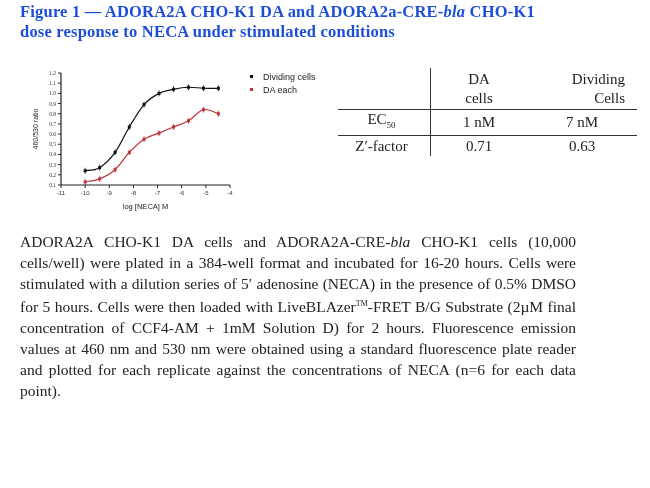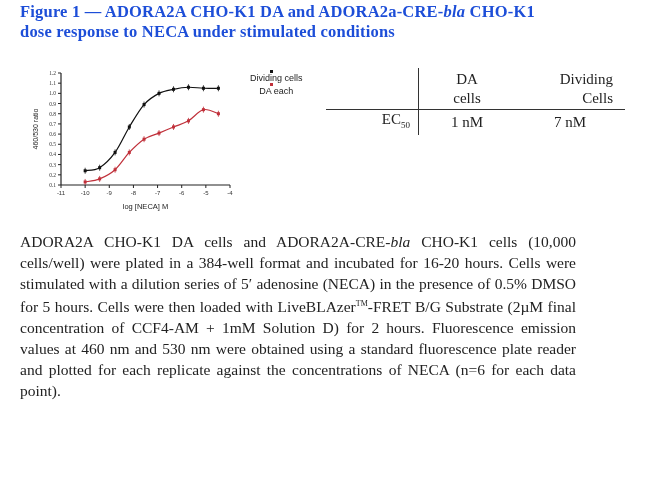--- a/index.html
+++ b/index.html
@@ -2,28 +2,28 @@
 <html><head>
 <meta charset="utf-8">
 <style>
   html, body { margin: 0; padding: 0; background: #ffffff; }
   body { width: 650px; height: 488px; position: relative; overflow: hidden; font-family: "Liberation Serif", "DejaVu Serif", serif; color: #222; }
   .title { position: absolute; left: 20px; top: 2px; width: 620px; font-size: 16.5px; line-height: 20px; font-weight: bold; color: #1d4ed8; letter-spacing: 0.2px; }
   .title i { font-weight: bold; }
   .chart { position: absolute; left: 0; top: 60px; width: 240px; height: 160px; padding-left: 9px; }
   .chart svg { position: absolute; left: 0; top: 0; }
   .legend { position: absolute; left: 250px; top: 70px; font-family: "Liberation Sans", "DejaVu Sans", sans-serif; font-size: 9px; color: #222; }
-  .legend-item { display: flex; align-items: center; height: 13px; flex-direction: column; }
+  .legend-item { display: flex; align-items: center; height: 13px; }
   .legend-dot { width: 3px; height: 3px; margin-right: 10px; display: inline-block; }
-  .table-wrap { position: absolute; left: 326px; top: 68px; }
+  .table-wrap { position: absolute; left: 338px; top: 68px; }
   table { border-collapse: collapse; font-family: "Liberation Serif", "DejaVu Serif", serif; font-size: 15px; color: #222; }
   th, td { padding: 0 12px; text-align: center; font-weight: normal; }
   th { line-height: 19px; height: 40px; vertical-align: bottom; padding-bottom: 1px; }
   td { line-height: 19px; height: 20px; }
-  td.rowhead { text-align: right; padding-left: 3px; padding-right: 8px; border-right: 1.5px solid #333; font-family: Liberation Serif, serif; }
+  td.rowhead { text-align: center; padding-left: 3px; padding-right: 8px; border-right: 1.5px solid #333; font-family: Liberation Serif, serif; }
   th.corner { border-right: 1.5px solid #333; width: 68px; }
   tr.r1 td { border-top: 1.5px solid #333; }
   tr.r2 td { border-top: 1.5px solid #333; }
   .col1 { width: 72px; }
   .col2 { width: 86px; text-align: right; }
   sub { font-size: 9px; }
   .para { position: absolute; left: 20px; top: 232px; width: 556px; font-size: 15.5px; line-height: 20.8px; text-align: justify; color: #222; }
   .para i { font-style: italic; }
   sup { font-size: 8px; margin-top: 37px; }
 </style>
@@ -143,19 +143,24 @@
         <tr>
       <th class="corner"></th>
       <th class="col1"><span>DA</span><br><span>cells</span></th>
       <th class="col2"><span>Dividing</span><br><span>Cells</span></th>
     </tr>
     <tr class="r1">
       <td class="rowhead"><span>EC</span><sub>50</sub></td>
       <td>1 nM</td>
       <td>7 nM</td>
     </tr>
+    <tr class="r2">
+      <td class="rowhead">Z′-factor</td>
+      <td>0.71</td>
+      <td>0.63</td>
+    </tr>
   </tbody>
     </table>
 </div>
 
 <div class="para">
   <span>ADORA2A CHO-K1 DA cells and ADORA2A-CRE-</span><i>bla</i><span> CHO-K1 cells (10,000 cells/well) were plated in a 384-well format and incubated for 16-20 hours.  Cells were stimulated with a dilution series of 5′ adenosine (NECA) in the presence of 0.5% DMSO for 5 hours. Cells were then loaded with LiveBLAzer</span><sup>TM</sup><span>-FRET B/G Substrate (2µM final concentration of CCF4-AM + 1mM Solution D) for 2 hours. Fluorescence emission values at 460 nm and 530 nm were obtained using a standard fluorescence plate reader and plotted for each replicate against the concentrations of NECA (n=6 for each data point).</span>
 </div>
 
 </body></html>

